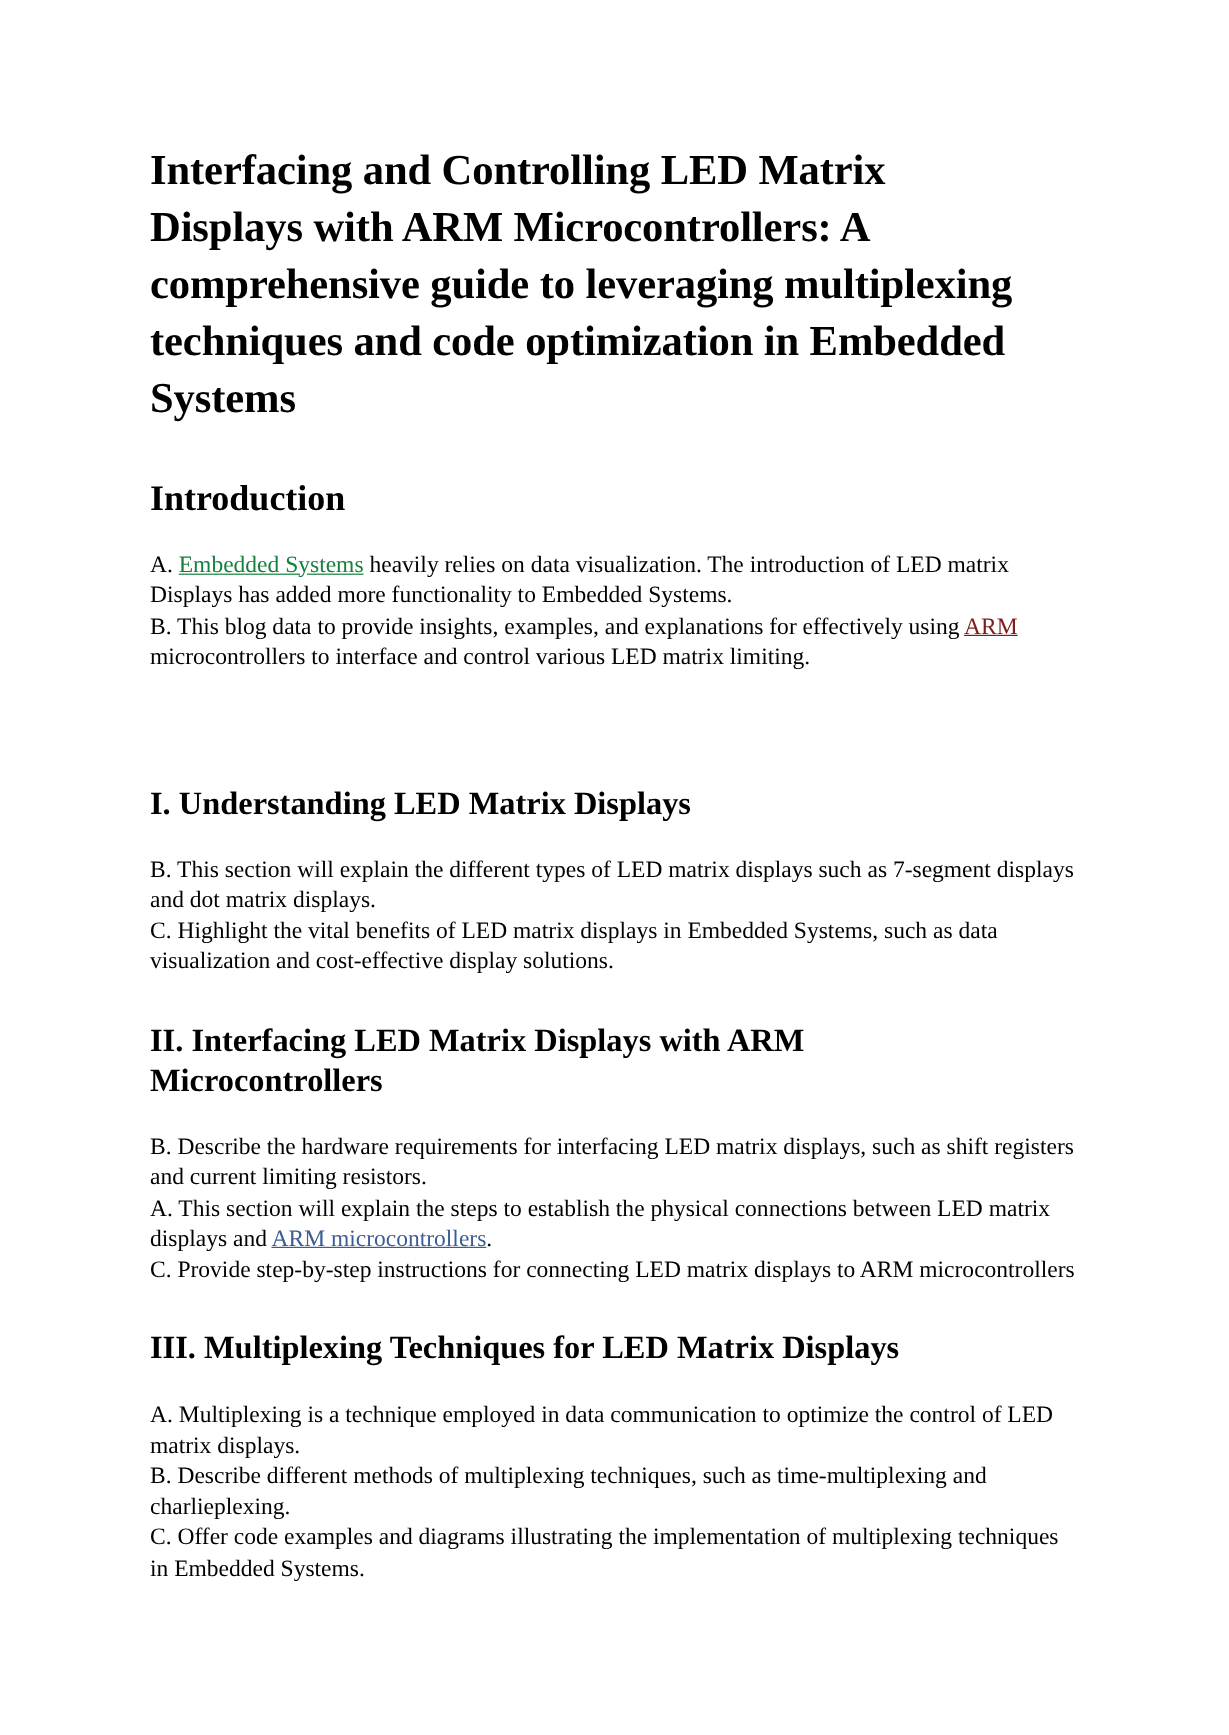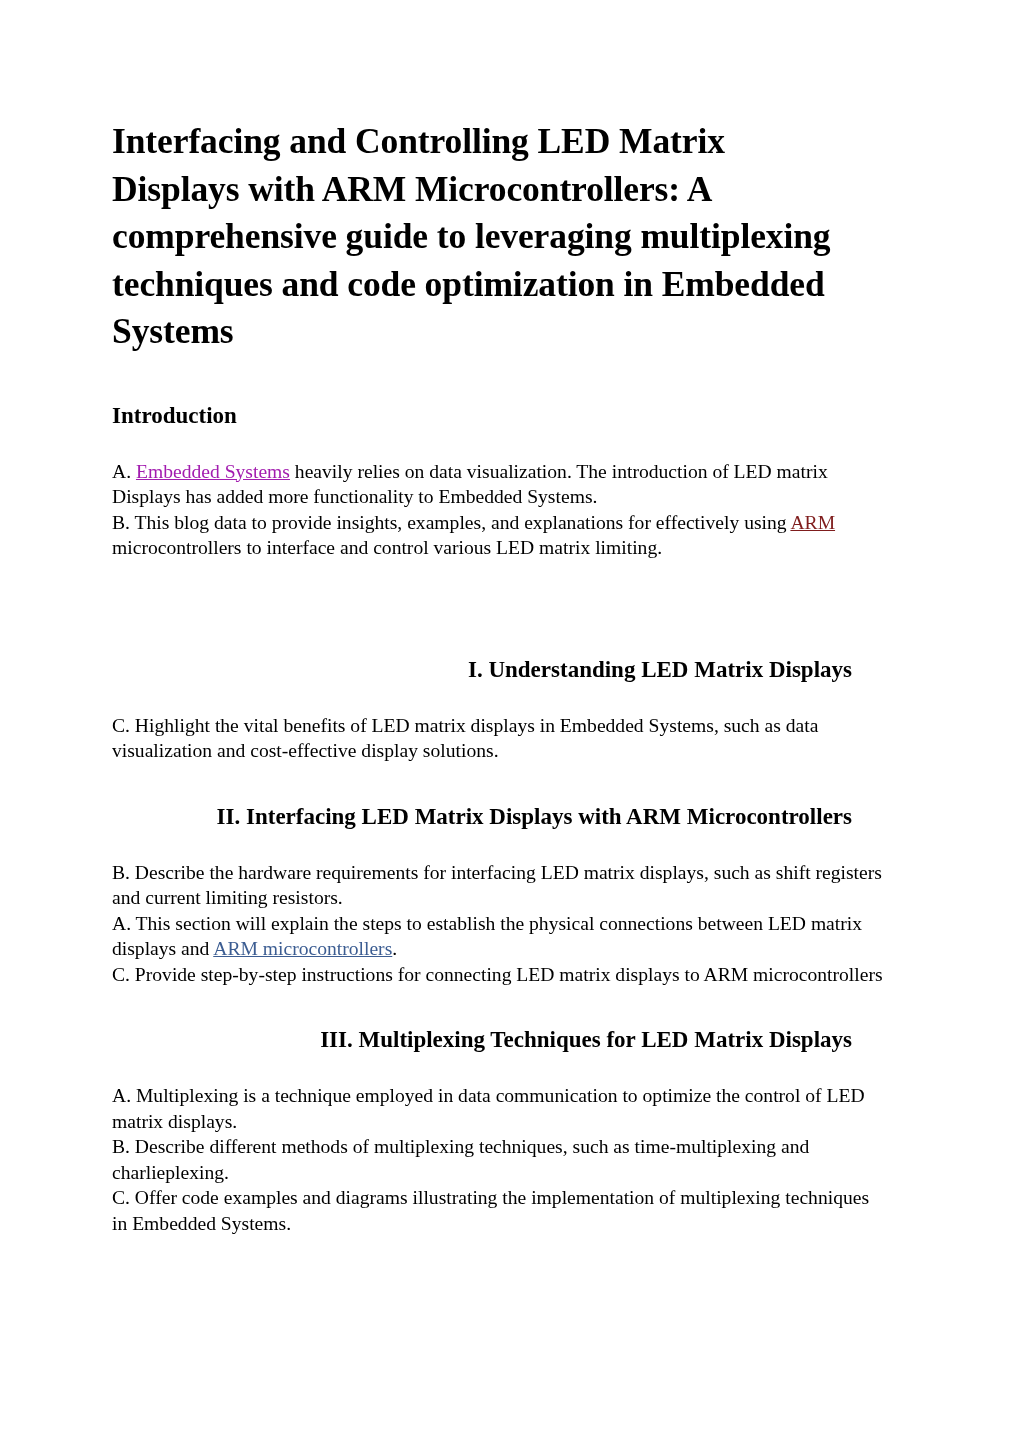--- a/index.html
+++ b/index.html
@@ -22,53 +22,52 @@
     position: absolute;
     left: 0;
     top: 0;
     width: 1024px;
     height: 1446px;
     background: #ffffff;
   }
 
   .content {
     position: absolute;
-    left: 112px;
+    left: 125px;
     top: 118px;
     width: 772px;
   }
 
   
   .doc-title {
     font-size: 35.5px;
     font-weight: bold;
     line-height: 47.5px;
     letter-spacing: -0.1px;
     margin: 0 0 0 0;
     color: #000000;
     width: 745px;
   }
 
   
   .h-intro {
-    font-size: 23px;
+    font-size: 30px;
     font-weight: bold;
     line-height: 32px;
     margin: 22px 0 0 0;
     color: #000000;
   }
 
   .h-section {
-    font-size: 23px;
+    font-size: 27px;
     font-weight: bold;
     line-height: 33px;
     margin: 0;
     color: #000000;
     width: 740px;
-    text-align: right;
   }
 
   
   .para {
     font-size: 19.6px;
     line-height: 25.5px;
     margin: 0;
     color: #000000;
     width: 772px;
     text-align: left;
@@ -96,29 +95,30 @@
   <div class="content">
 
     <h1 class="doc-title">Interfacing and Controlling LED Matrix Displays with ARM Microcontrollers: A comprehensive guide to leveraging multiplexing techniques and code optimization in Embedded Systems</h1>
 
     <div class="gap-intro-para"></div>
 
     <h2 class="h-intro">Introduction</h2>
 
     <div class="gap-head-para"></div>
 
-    <p class="para"><span>A. </span><span class="doclink" style="color: #a21caf;">Embedded Systems</span><span> heavily relies on data visualization. The introduction of LED matrix Displays has added more functionality to Embedded Systems.</span></p>
+    <p class="para"><span>A. </span><span class="doclink" style="color: #15803d;">Embedded Systems</span><span> heavily relies on data visualization. The introduction of LED matrix Displays has added more functionality to Embedded Systems.</span></p>
     <p class="para"><span>B. This blog data to provide insights, examples, and explanations for effectively using </span><span class="doclink" style="color: #7f1d1d;">ARM</span><span> microcontrollers to interface and control various LED matrix limiting.</span></p>
 
     <div class="gap-big"></div>
 
     <h2 class="h-section">I. Understanding LED Matrix Displays</h2>
 
     <div class="gap-head-para"></div>
 
+    <p class="para"><span>B. This section will explain the different types of LED matrix displays such as 7-segment displays and dot matrix displays.</span></p>
     <p class="para"><span>C. Highlight the vital benefits of LED matrix displays in Embedded Systems, such as data visualization and cost-effective display solutions.</span></p>
 
     <div class="gap-para-head"></div>
 
     <h2 class="h-section">II. Interfacing LED Matrix Displays with ARM Microcontrollers</h2>
 
     <div class="gap-head-para"></div>
 
     <p class="para"><span>B. Describe the hardware requirements for interfacing LED matrix displays, such as shift registers and current limiting resistors.</span></p>
     <p class="para"><span>A. This section will explain the steps to establish the physical connections between LED matrix displays and </span><span class="doclink" style="color: rgb(60, 93, 146);">ARM microcontrollers</span><span>.</span></p>

